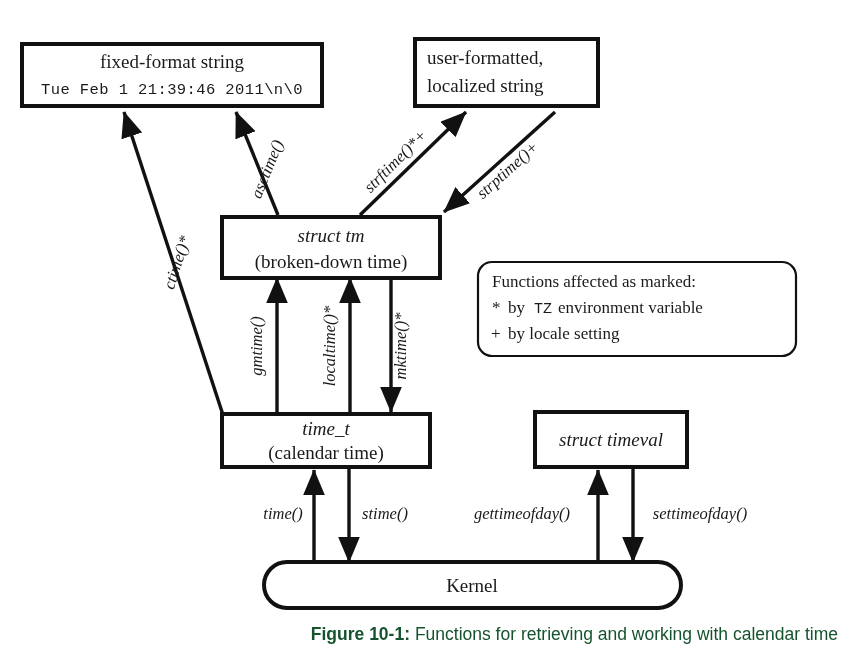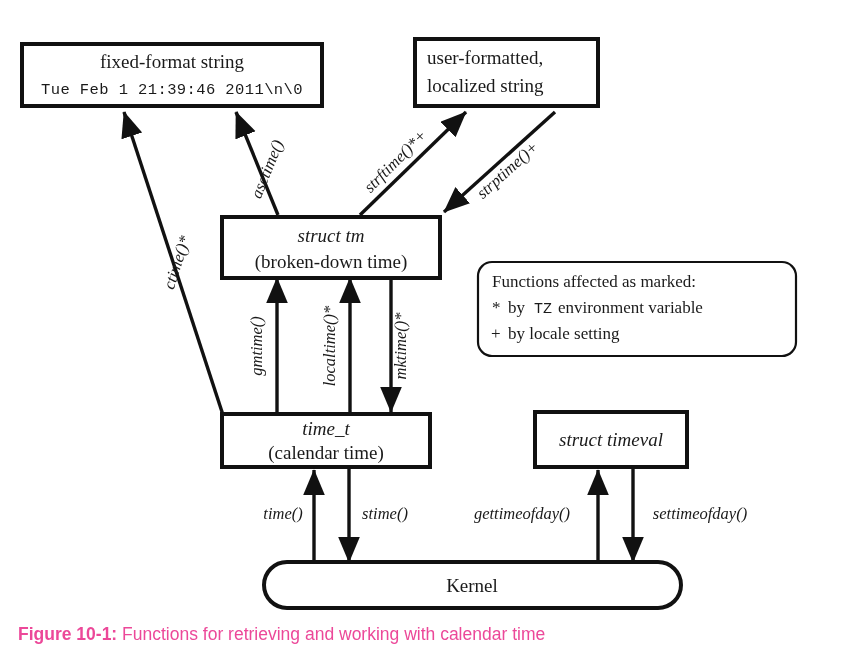--- a/index.html
+++ b/index.html
@@ -44,22 +44,23 @@
   .legend-line { font-size: 17px; }
   .legend-mono { font-size: 15px; }
 
   .caption {
     position: absolute;
     left: 18px;
     top: 618px;
     width: 820px;
     font-family: "Liberation Sans", sans-serif;
     font-size: 17.5px;
-    color: #ec4899;
+    color: #14532d;
     white-space: nowrap;
+    text-align: right;
   }
   .caption b { font-weight: bold; }
   .caption span.cap-rest { font-weight: normal; }
 </style>
 </head>
 <body>
 
 <div id="figure-root">
 
   <svg id="diagram" viewBox="0 0 852 663">

